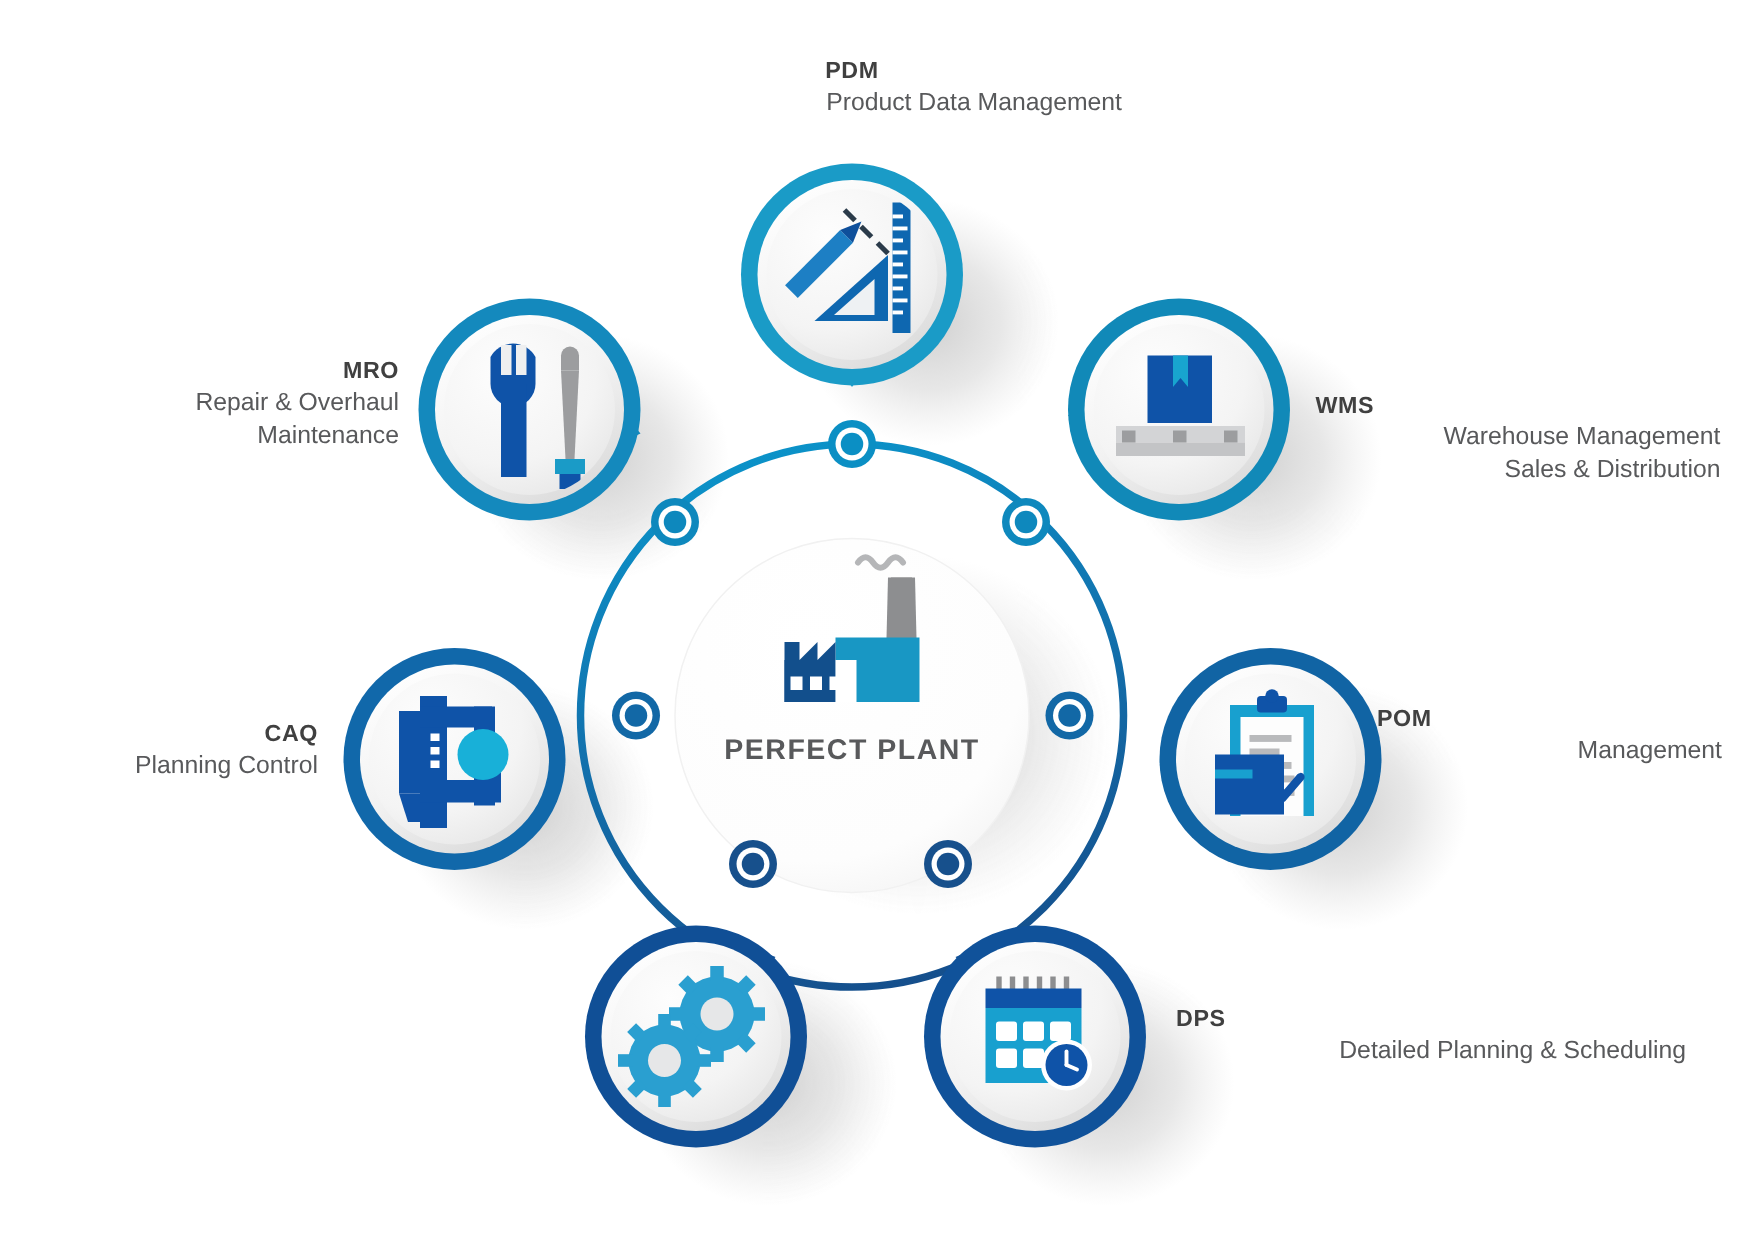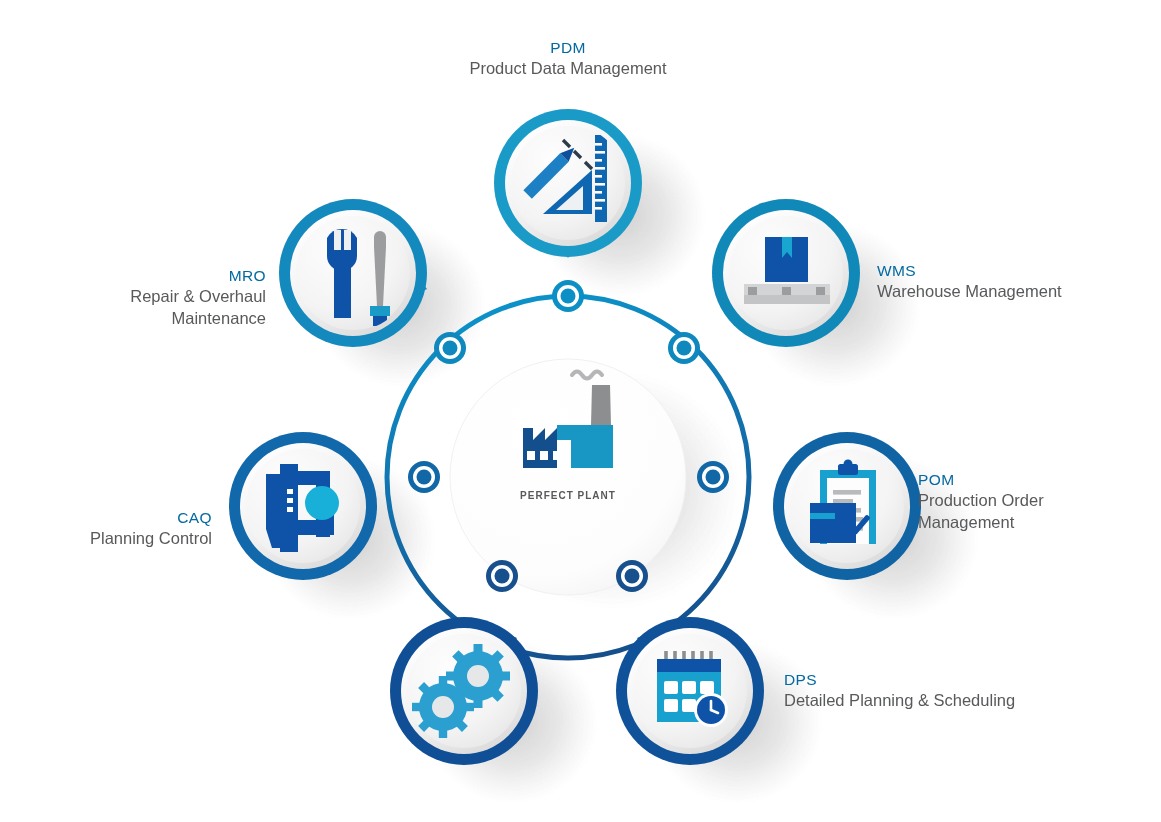--- a/index.html
+++ b/index.html
@@ -1,26 +1,26 @@
 <!DOCTYPE html>
 <html><head>
 <meta charset="utf-8">
 <style>
   html,body{margin:0;padding:0;background:#ffffff;}
   body{width:1161px;height:822px;overflow:hidden;
        font-family:"Liberation Sans","DejaVu Sans",sans-serif;}
   #stage{position:relative;width:1161px;height:822px;}
   svg.layer{position:absolute;left:0;top:0;width:1161px;height:822px;}
   .label{position:absolute;color:#58595b;line-height:1.32;}
-  .label .code{font-weight:normal;font-size:15.5px;letter-spacing:.4px;color:#0369a1;}
-  .label .desc{font-size:16.5px;font-weight:400;color:#58595b;}
+  .label .code{font-weight:bold;font-size:15.5px;letter-spacing:.4px;color:#404040;}
+  .label .desc{font-size:16.5px;font-weight:400;color:#58595b;text-align:right;}
   .lbl-right{text-align:left;}
-  .lbl-left{text-align:right;margin-top:28px;}
+  .lbl-left{text-align:right;}
   .lbl-center{text-align:center;}
-  .center-caption{position:absolute;font-size:10px;font-weight:bold;
+  .center-caption{position:absolute;font-size:19px;font-weight:bold;
       letter-spacing:1.0px;color:#58595b;text-align:center;width:260px;}
 </style>
 </head>
 <body>
 
 <div id="stage">
 
   <svg class="layer" viewBox="0 0 1161 822">
     <defs>
       <linearGradient id="ringGrad" x1="0.35" y1="0" x2="0.6" y2="1">
@@ -339,25 +339,25 @@
   </div>
 
   <div class="label lbl-center" style="left:388px; top:38px; width:360px;">
     <div class="code">PDM</div>
     <div class="desc">Product Data Management</div>
   </div>
 
   <div class="label lbl-right" style="left:877px; top:228px; width:270px;margin-top:33px;">
     <div class="code">WMS</div>
     <div class="desc">Warehouse Management</div>
+    <div class="desc">Sales &amp; Distribution</div>
   </div>
 
   <div class="label lbl-right" style="left:918px; top:470px; width:230px;">
     <div class="code">POM</div>
-    <div class="desc">Production Order</div>
     <div class="desc">Management</div>
   </div>
 
   <div class="label lbl-right" style="left:784px; top:670px; width:340px;">
     <div class="code">DPS</div>
     <div class="desc">Detailed Planning &amp; Scheduling</div>
   </div>
 
 
   <div class="label lbl-left" style="left:20px; top:480px; width:192px;">

